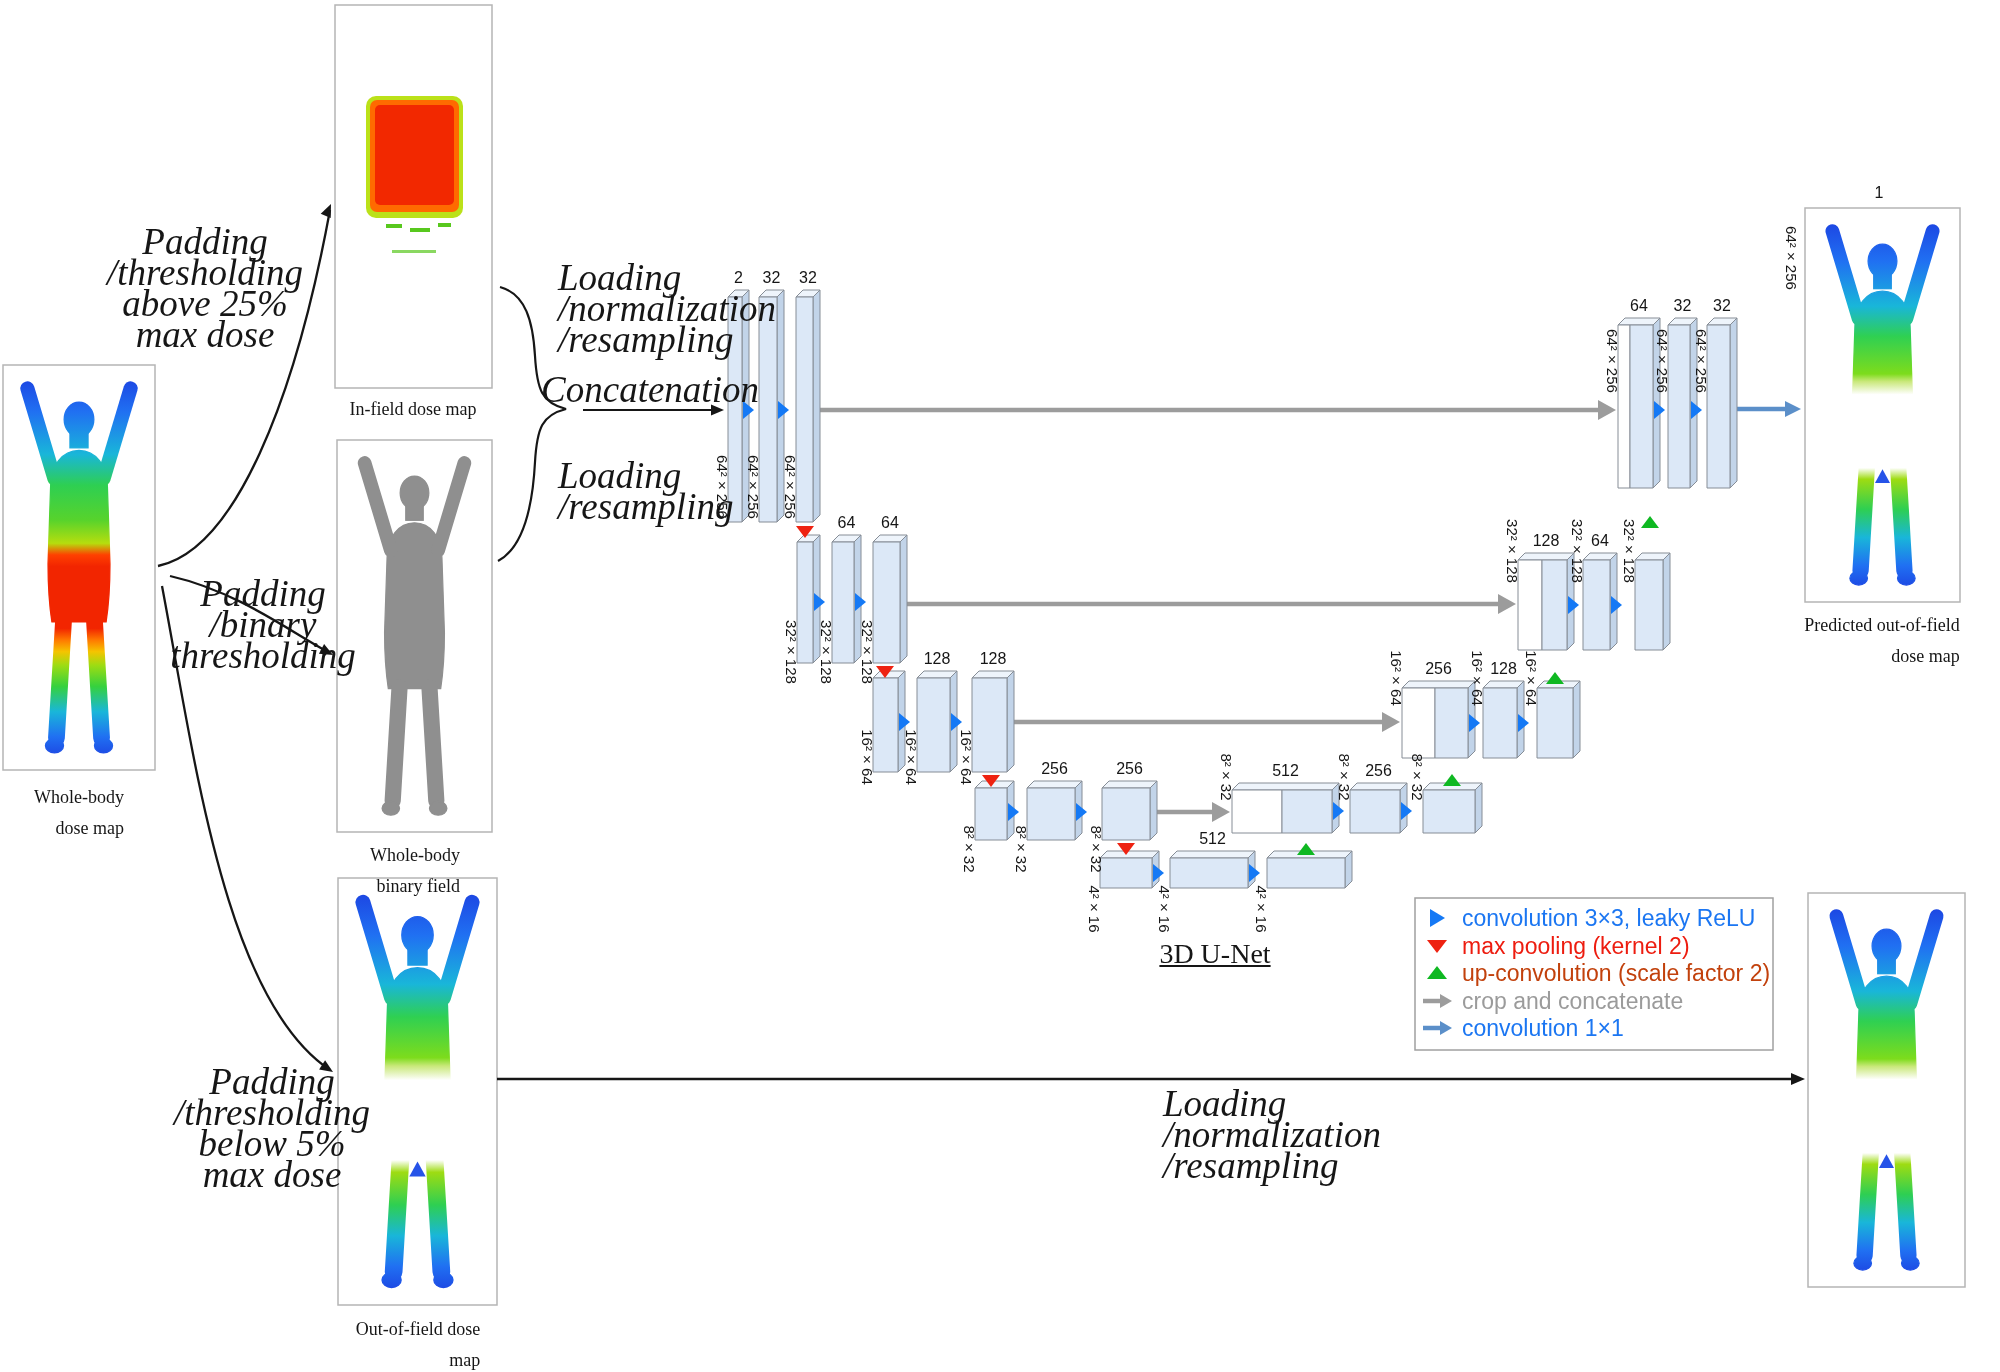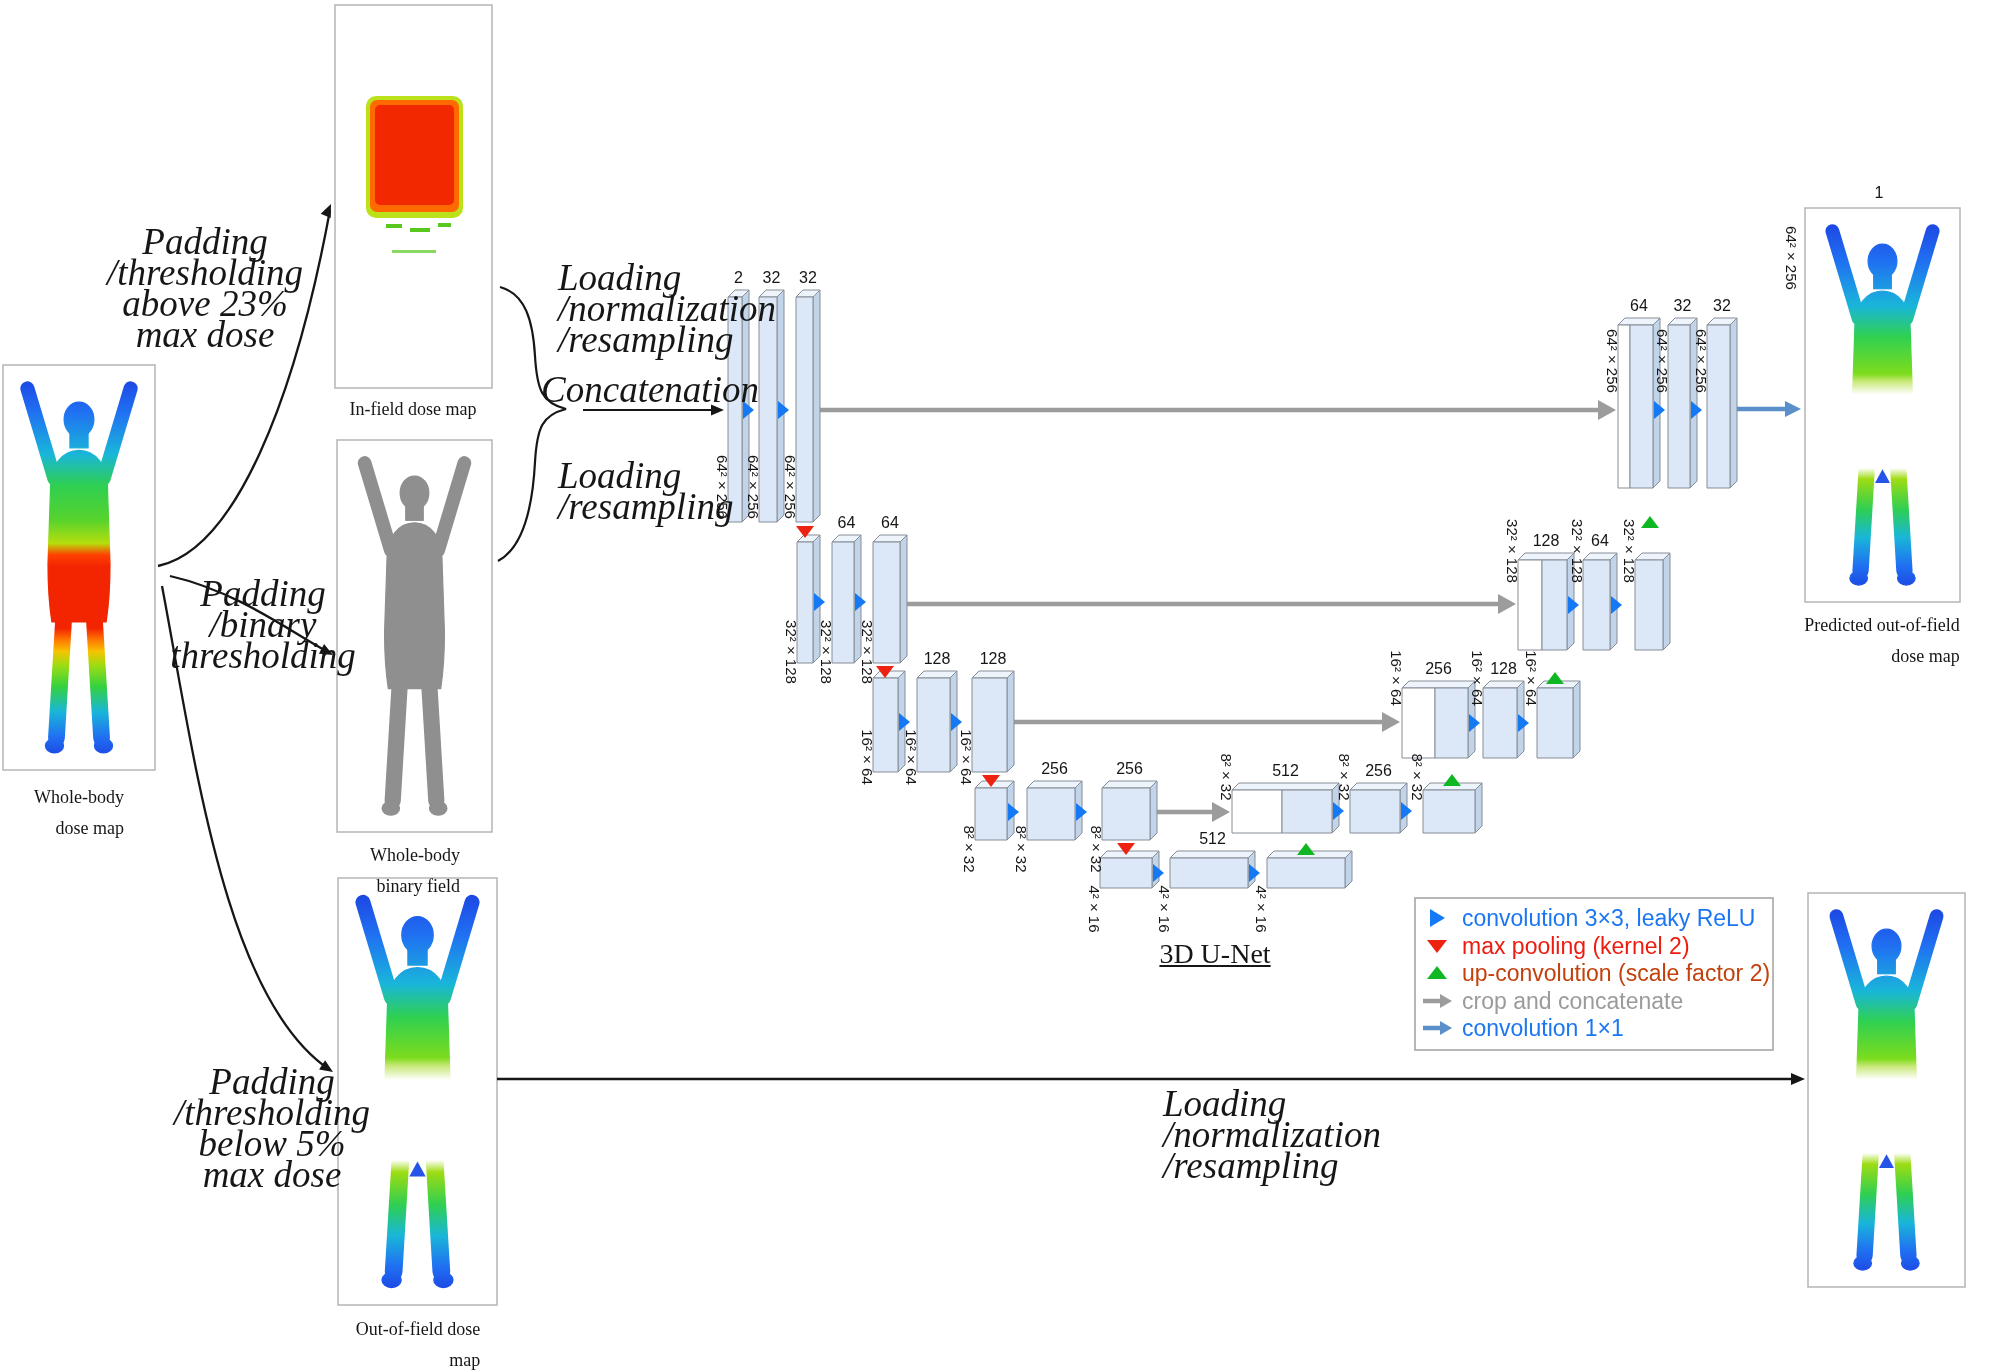--- a/index.html
+++ b/index.html
@@ -325,21 +325,21 @@
     </div>
     <div class="txt num" style="left: 1879px; top: 184px;">
       <div>1</div>
     </div>
     <div class="txt dim" style="left: 1791px; top: 258px;">
       <div>64² × 256</div>
     </div>
     <div class="txt process center" style="left: 205px; top: 226px;">
       <div>Padding</div>
       <div>/thresholding</div>
-      <div>above 23%</div>
+      <div>above 25%</div>
       <div>max dose</div>
     </div>
     <div class="txt process center" style="left: 263px; top: 578px;">
       <div>Padding</div>
       <div>/binary</div>
       <div>thresholding</div>
     </div>
     <div class="txt process center" style="left: 272px; top: 1066px;">
       <div>Padding</div>
       <div>/thresholding</div>

